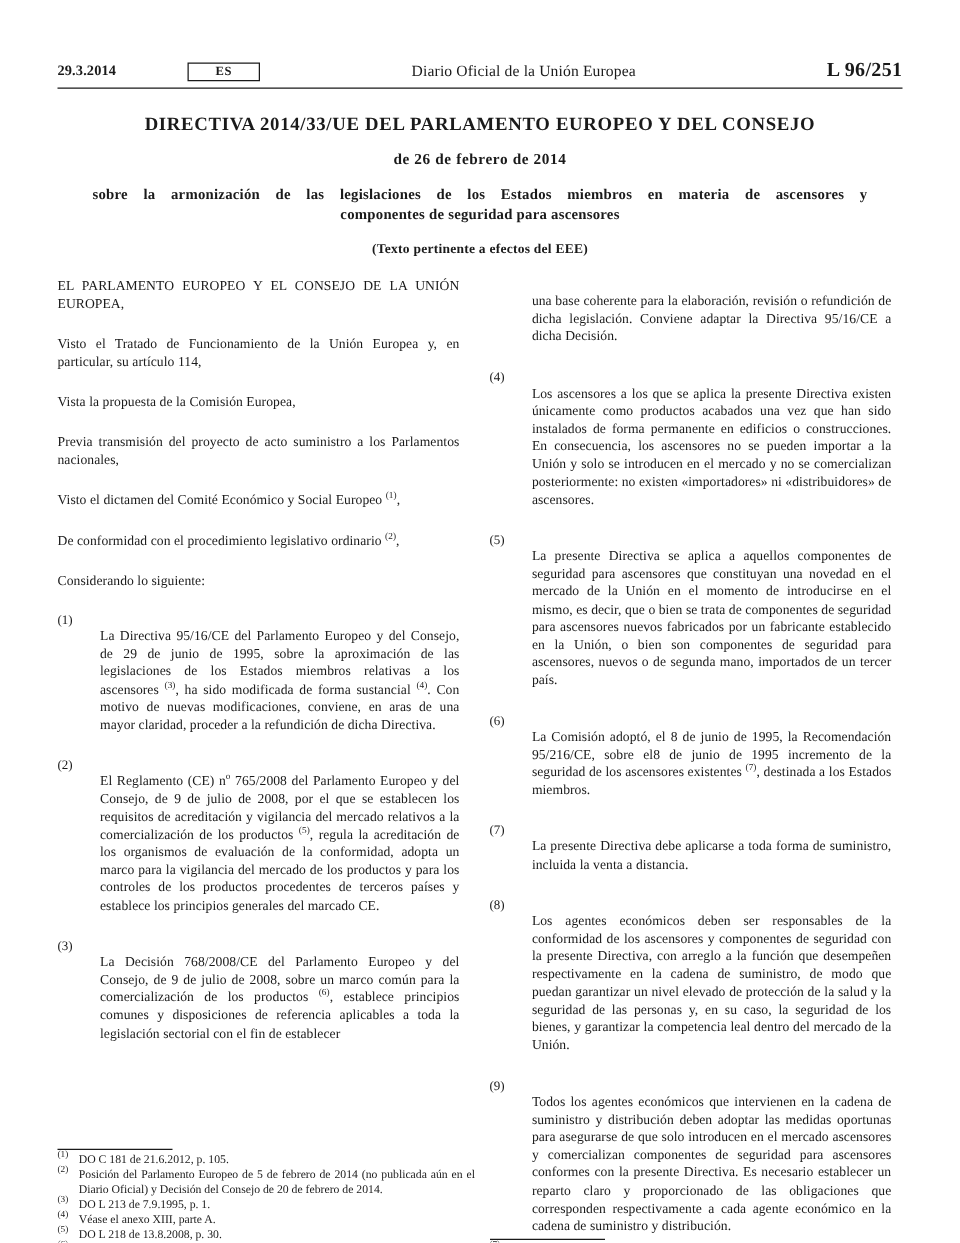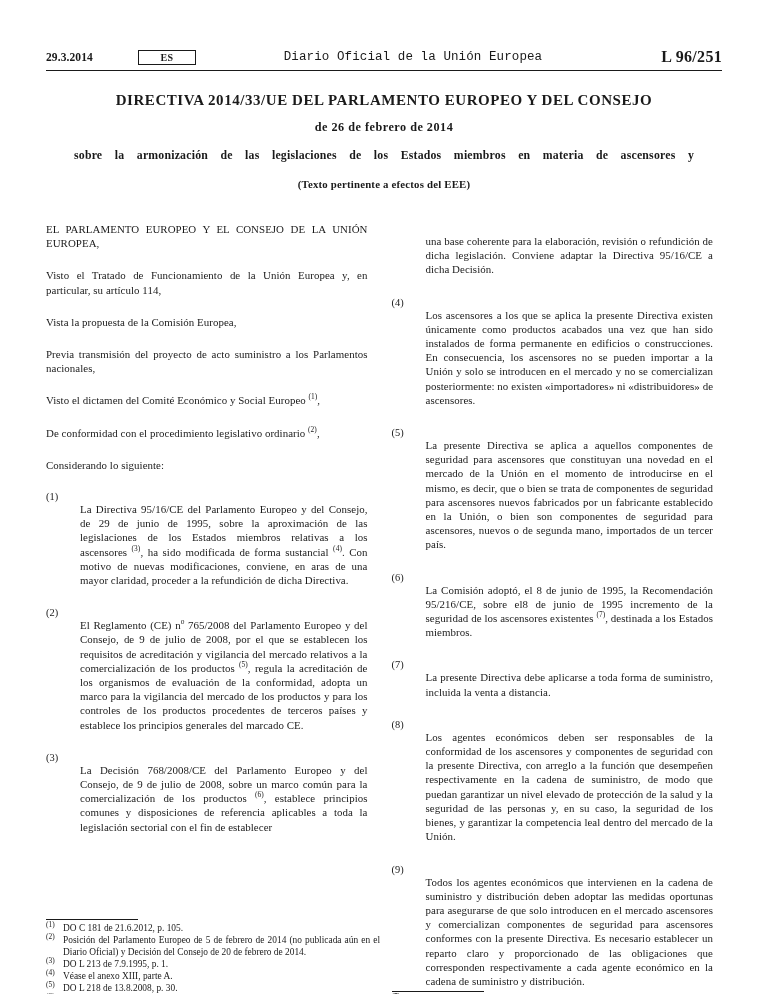--- a/index.html
+++ b/index.html
@@ -45,26 +45,26 @@
   }
   .mh-lang {
     width: 56px;
     border: 1.3px solid #1a1a1a;
     text-align: center;
     font-size: 10px;
     font-weight: 700;
     line-height: 13px;
     height: 13px;
     letter-spacing: 0.5px;
+    margin-left: 12px;
   }
   .mh-title {
     flex: 1;
     text-align: center;
     font-size: 12.5px;
-    font-family: Liberation Mono, monospace;
   }
   .mh-ref {
     width: 92px;
     text-align: right;
     font-weight: 700;
     font-size: 16px;
     letter-spacing: 0.3px;
   }
   .mh-rule {
     margin-top: 4px;
@@ -203,20 +203,21 @@
       <div class="mh-ref">L 96/251</div>
     </div>
     <div class="mh-rule"></div>
   </div>
 
   <div class="act-head">
     <div class="act-title">DIRECTIVA 2014/33/UE DEL PARLAMENTO EUROPEO Y DEL CONSEJO</div>
     <div class="act-date">de 26 de febrero de 2014</div>
     <div class="act-subject">
       <span class="l1">sobre la armonización de las legislaciones de los Estados miembros en materia de ascensores y</span>
+      <span class="l2">componentes de seguridad para ascensores</span>
     </div>
     <div class="act-eea">(Texto pertinente a efectos del EEE)</div>
   </div>
 
   <div class="columns">
 
     <div class="col">
 
       <div class="para caps">EL PARLAMENTO EUROPEO Y EL CONSEJO DE LA UNIÓN EUROPEA,</div>
       <div class="para">Visto el Tratado de Funcionamiento de la Unión Europea y, en particular, su artículo 114,</div>

